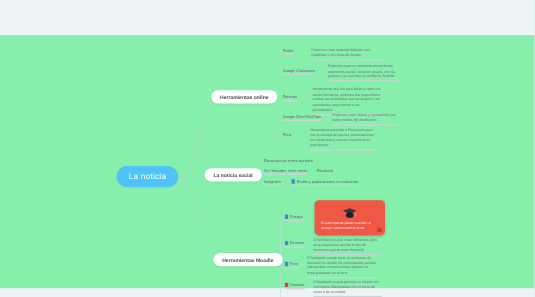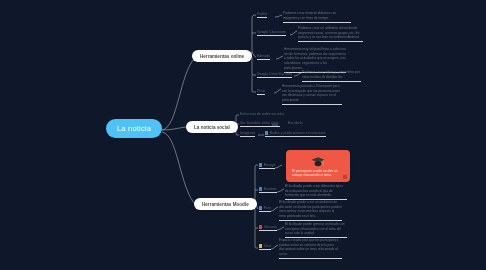--- a/index.html
+++ b/index.html
@@ -4,22 +4,23 @@
 <style>
   * { box-sizing: border-box; margin: 0; padding: 0; }
   html, body {
     width: 486px; height: 270px;
     background: #eef2f5;
     font-family: "Liberation Sans", sans-serif;
     overflow: hidden;
   }
   #canvas {
     position: relative;
-    width: 486px; height: 270px;
-    background: #0f172a;
+    width: 486px; height: 230px;
+    background: #86efac;
+    margin-top: 32px;
   }
   svg.links {
     position: absolute; left: 0; top: 0;
     width: 486px; height: 270px;
     pointer-events: none;
   }
   .node { position: absolute; }
 
   
   .root {

